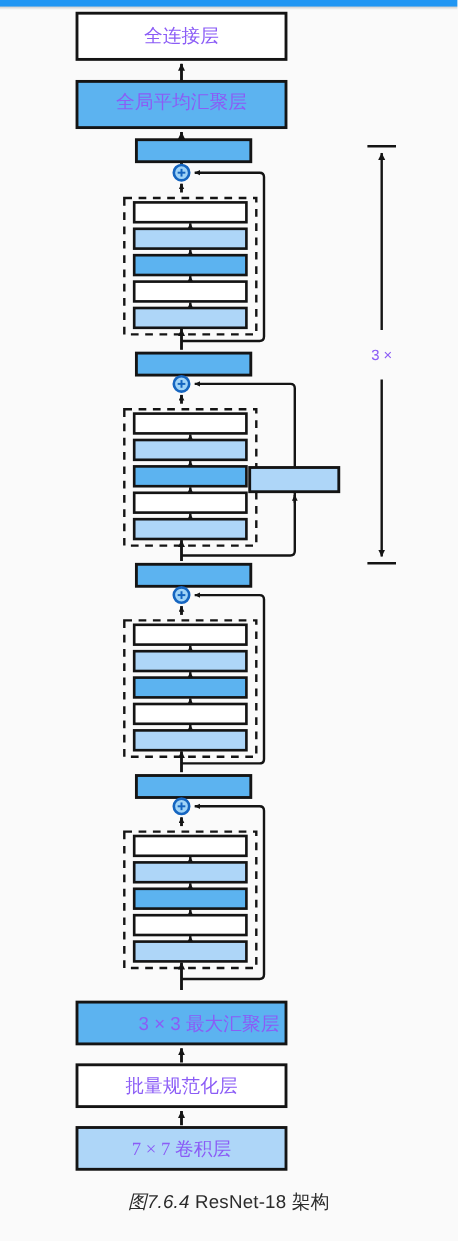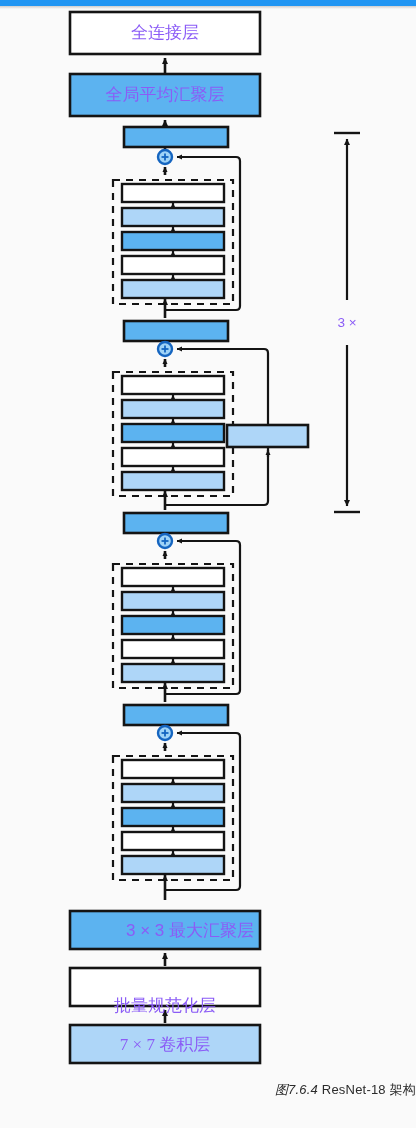--- a/index.html
+++ b/index.html
@@ -6,22 +6,22 @@
   body{
     width:416px;height:1128px;position:relative;overflow:hidden;
     font-family:"Liberation Sans","DejaVu Sans",sans-serif;
     background:#fafafa;
   }
   #topbar{position:absolute;left:0;top:0;width:416px;height:6px;background:#2196f3;}
   #shade{position:absolute;left:0;top:6px;width:416px;height:3px;
     background:linear-gradient(to bottom,rgba(0,0,0,.18),rgba(0,0,0,0));}
   #canvas{position:absolute;left:0;top:0;width:416px;height:1128px;}
   .cap{
-    position:absolute;left:0;top:1081px;width:416px;text-align:right;
-    font-size:13px;color:#2b2b2b;letter-spacing:.2px;
+    position:absolute;left:0;top:1081px;width:416px;text-align:center;
+    font-size:17px;color:#2b2b2b;letter-spacing:.2px;
   }
   .cap .num{font-style:italic;}
   .lbl{
     position:absolute;text-align:center;color:#8b5cf6;
     font-size:17px;line-height:1;white-space:nowrap;
     pointer-events:none;
   }
   .lbl.small{font-size:13.5px;}
 </style>
 </head>
@@ -172,19 +172,19 @@
   <g>
     <line x1="334" y1="133" x2="360" y2="133" stroke="#141414" stroke-width="2.4"></line>
     <line x1="334" y1="512" x2="360" y2="512" stroke="#141414" stroke-width="2.4"></line>
     <line x1="347" y1="300" x2="347" y2="139" stroke="#141414" stroke-width="2.2" marker-end="url(#arw)"></line>
     <line x1="347" y1="345" x2="347" y2="506" stroke="#141414" stroke-width="2.2" marker-end="url(#arw)"></line>
     <rect x="328" y="305" width="38" height="36" fill="#fafafa" stroke="none"></rect>
   </g>
 </svg>
 
 <div class="lbl" style="left:70px;top:24px;width:190px;">全连接层</div>
-<div class="lbl" style="left:70px;top:86px;width:190px;">全局平均汇聚层</div>
+<div class="lbl" style="left:70px;top:86px;width:190px;font-family:Liberation Mono, monospace;">全局平均汇聚层</div>
 <div class="lbl" style="left:84px;top:922px;width:212px;">3 × 3 最大汇聚层</div>
-<div class="lbl" style="left:70px;top:979px;width:190px;margin-top:18px;">批量规范化层</div>
+<div class="lbl" style="left:70px;top:979px;width:190px;">批量规范化层</div>
 <div class="lbl" style="left:70px;top:1036px;width:190px;font-family:Liberation Serif, serif;">7 × 7 卷积层</div>
 <div class="lbl small" style="left:328px;top:316px;width:38px;">3 ×</div>
 
 <div class="cap"><span class="num">图7.6.4</span><span> ResNet-18 架构</span></div>
 
 </body></html>

